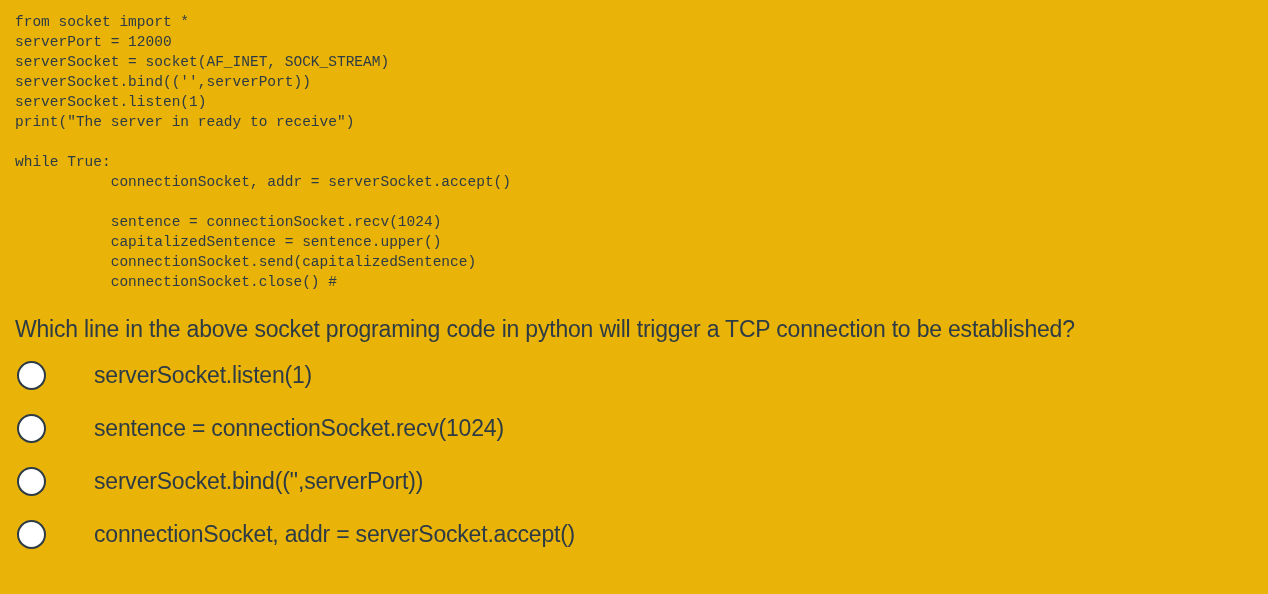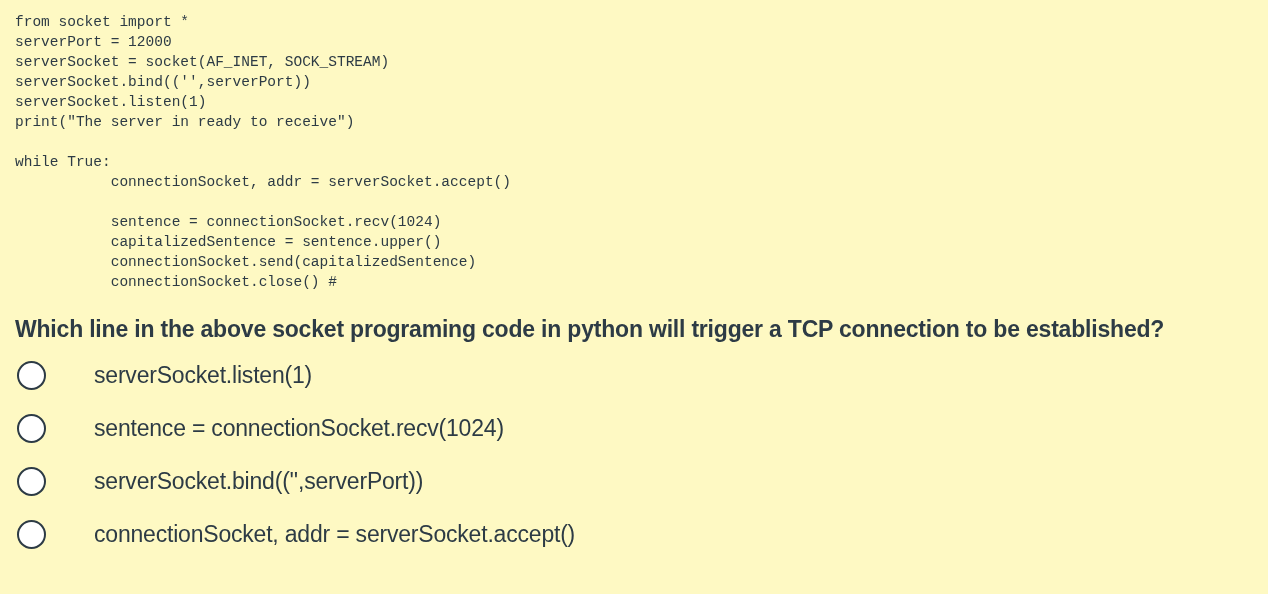--- a/index.html
+++ b/index.html
@@ -4,21 +4,21 @@
 <style>
   html, body {
     margin: 0;
     padding: 0;
     background: #ffffff;
   }
   .page {
     position: relative;
     width: 1268px;
     height: 594px;
-    background: #fef9c3;
+    background: #eab308;
     overflow: hidden;
     font-family: "Liberation Sans", sans-serif;
     color: #2d3b45;
   }
   .code-block {
     position: absolute;
     left: 15px;
     top: 12px;
     margin: 0;
     font-family: "Liberation Mono", "DejaVu Sans Mono", monospace;
@@ -28,21 +28,21 @@
     white-space: pre;
     tab-size: 11;
     -moz-tab-size: 11;
   }
   .question-prompt {
     position: absolute;
     left: 15px;
     top: 314px;
     font-size: 23px;
     line-height: 30px;
-    font-weight: 700;
+    font-weight: 400;
     letter-spacing: -0.2px;
     color: #2d3b45;
     white-space: nowrap;
   }
   .options {
     position: absolute;
     left: 17px;
     top: 349px;
     right: 0;
   }

